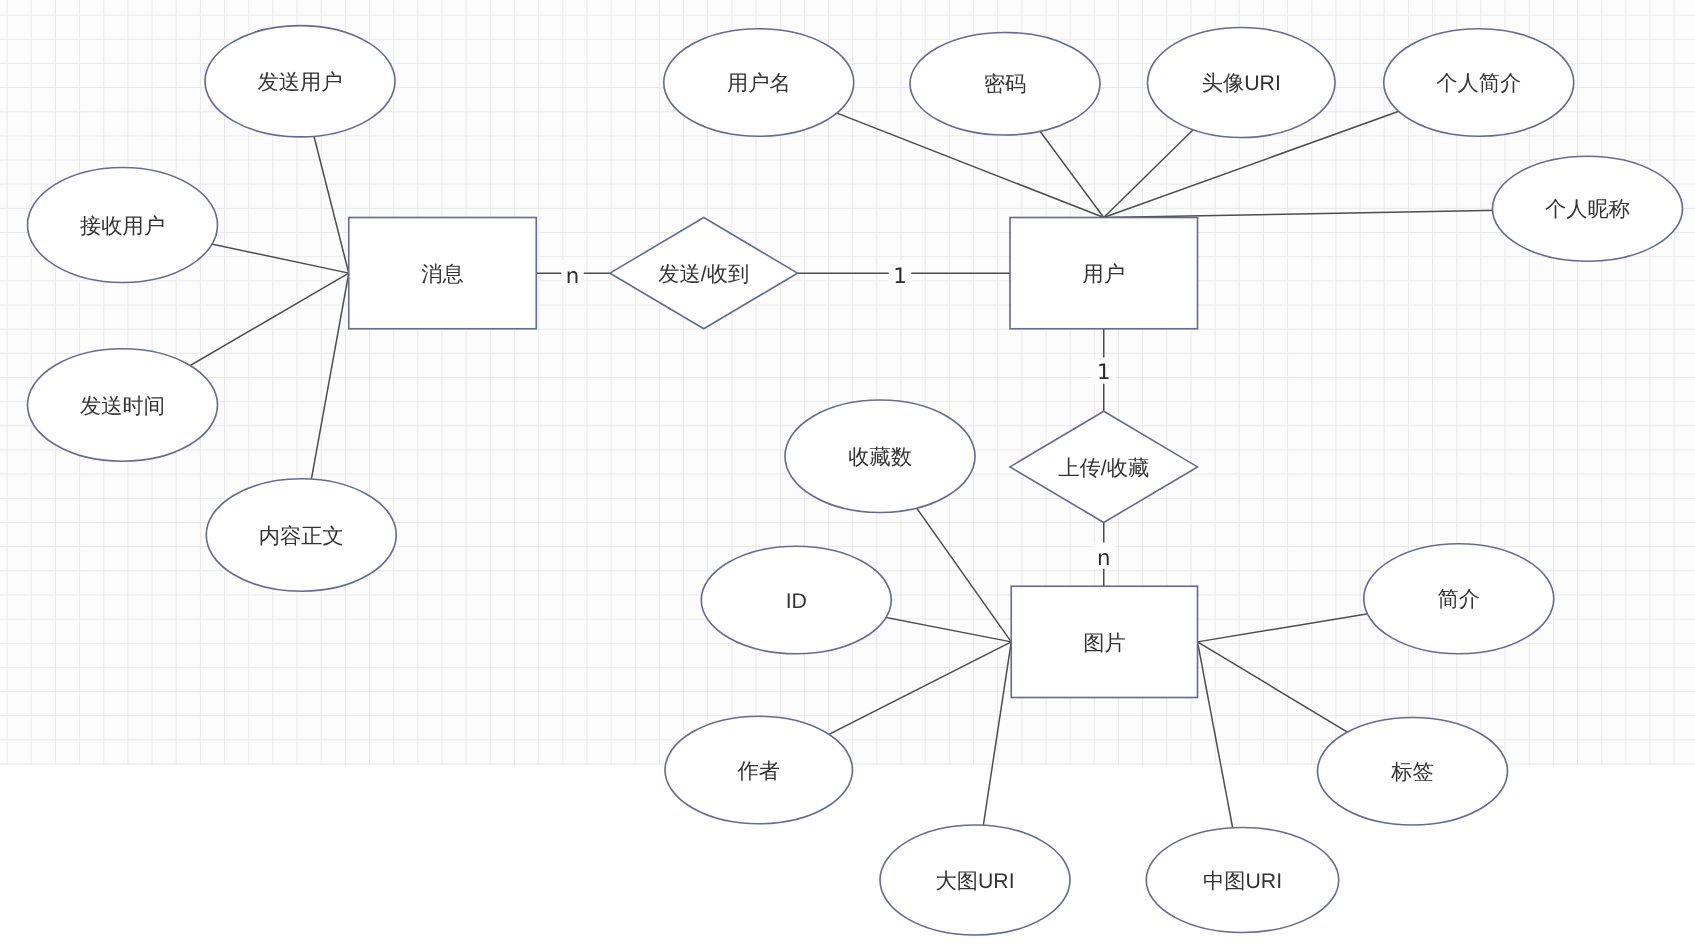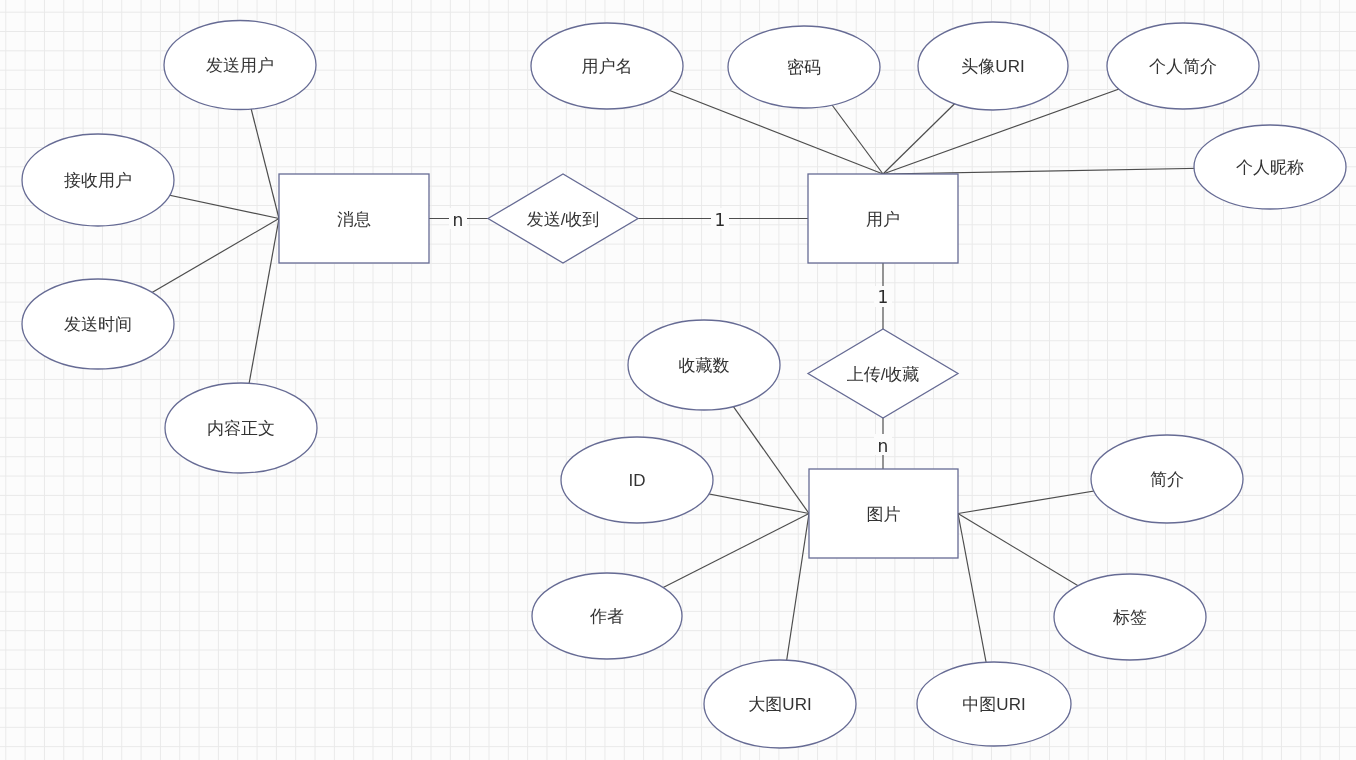--- a/index.html
+++ b/index.html
@@ -6,21 +6,21 @@
     margin: 0;
     padding: 0;
     width: 1356px;
     height: 760px;
     overflow: hidden;
     font-family: "Liberation Sans", "DejaVu Sans", sans-serif;
   }
   .canvas {
     position: relative;
     width: 1356px;
-    height: 760px;
+    height: 612px;
     background-color: #fcfcfc;
     background-image:
       linear-gradient(to right, #e9e9e9 1px, transparent 1px),
       linear-gradient(to bottom, #e9e9e9 1px, transparent 1px);
     background-size: 19.33px 19.33px;
     background-position: 5.3px 11.7px;
   }
   svg { position: absolute; top: 0; left: 0; }
   .shape {
     fill: #ffffff;

